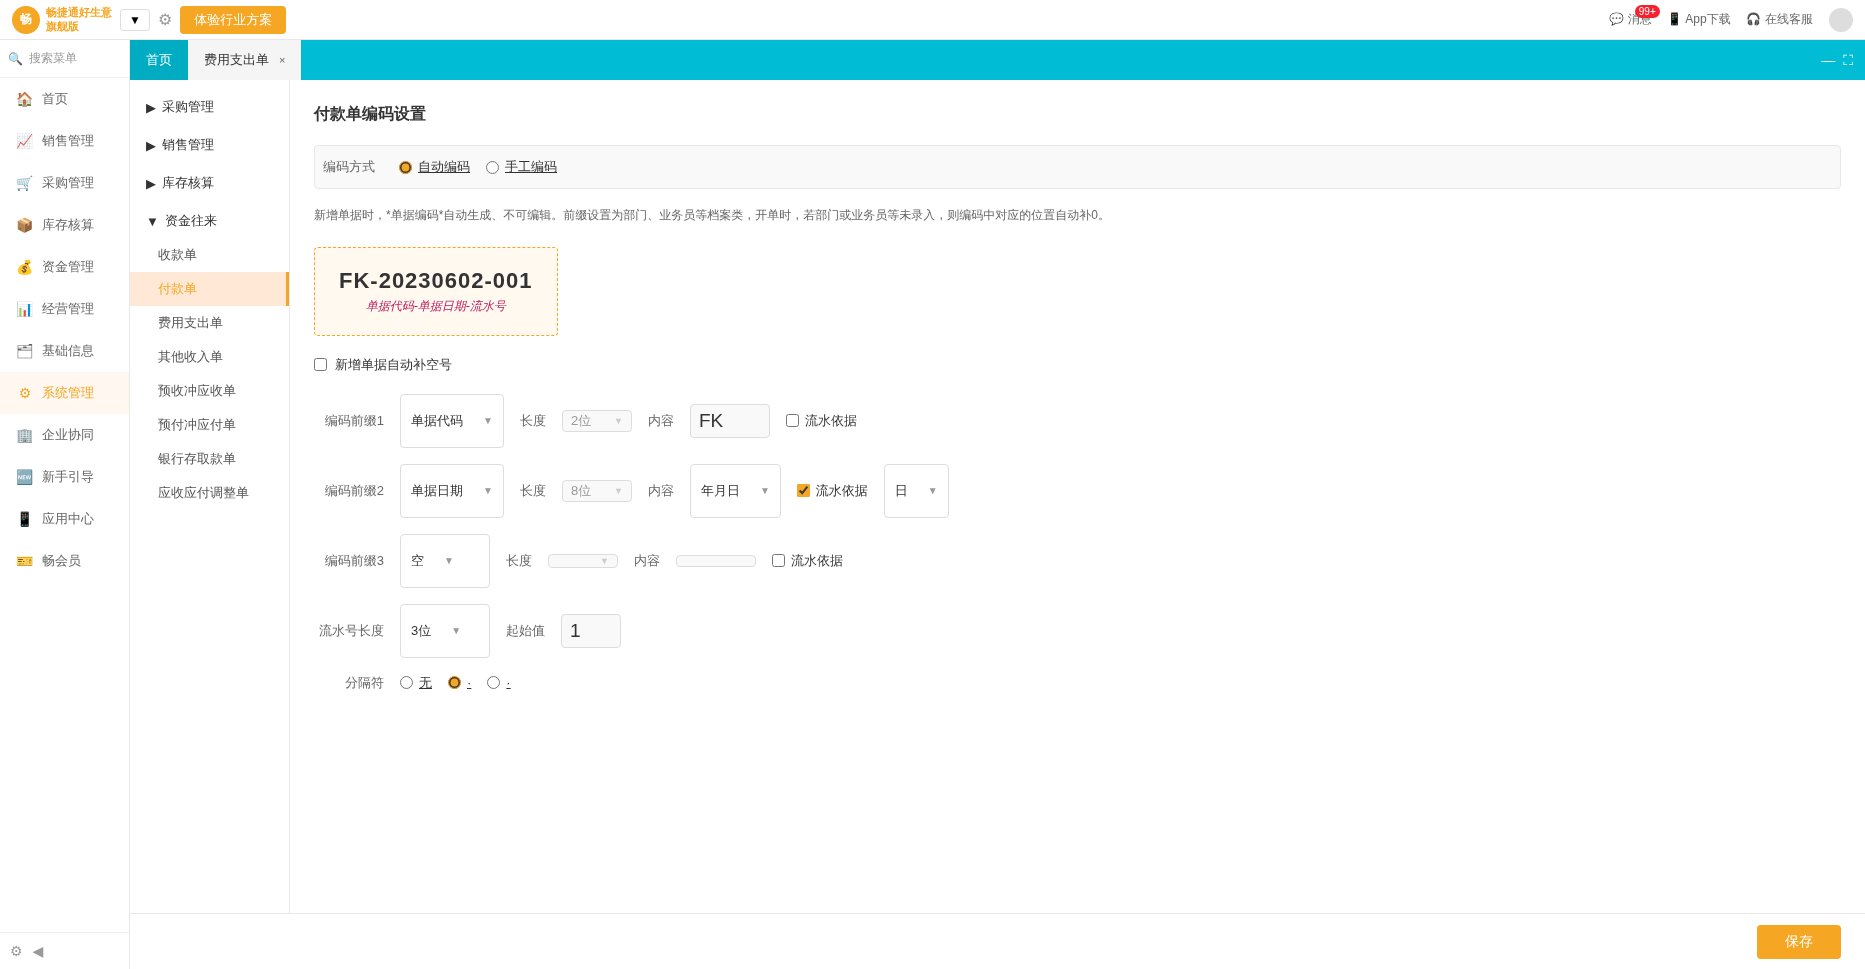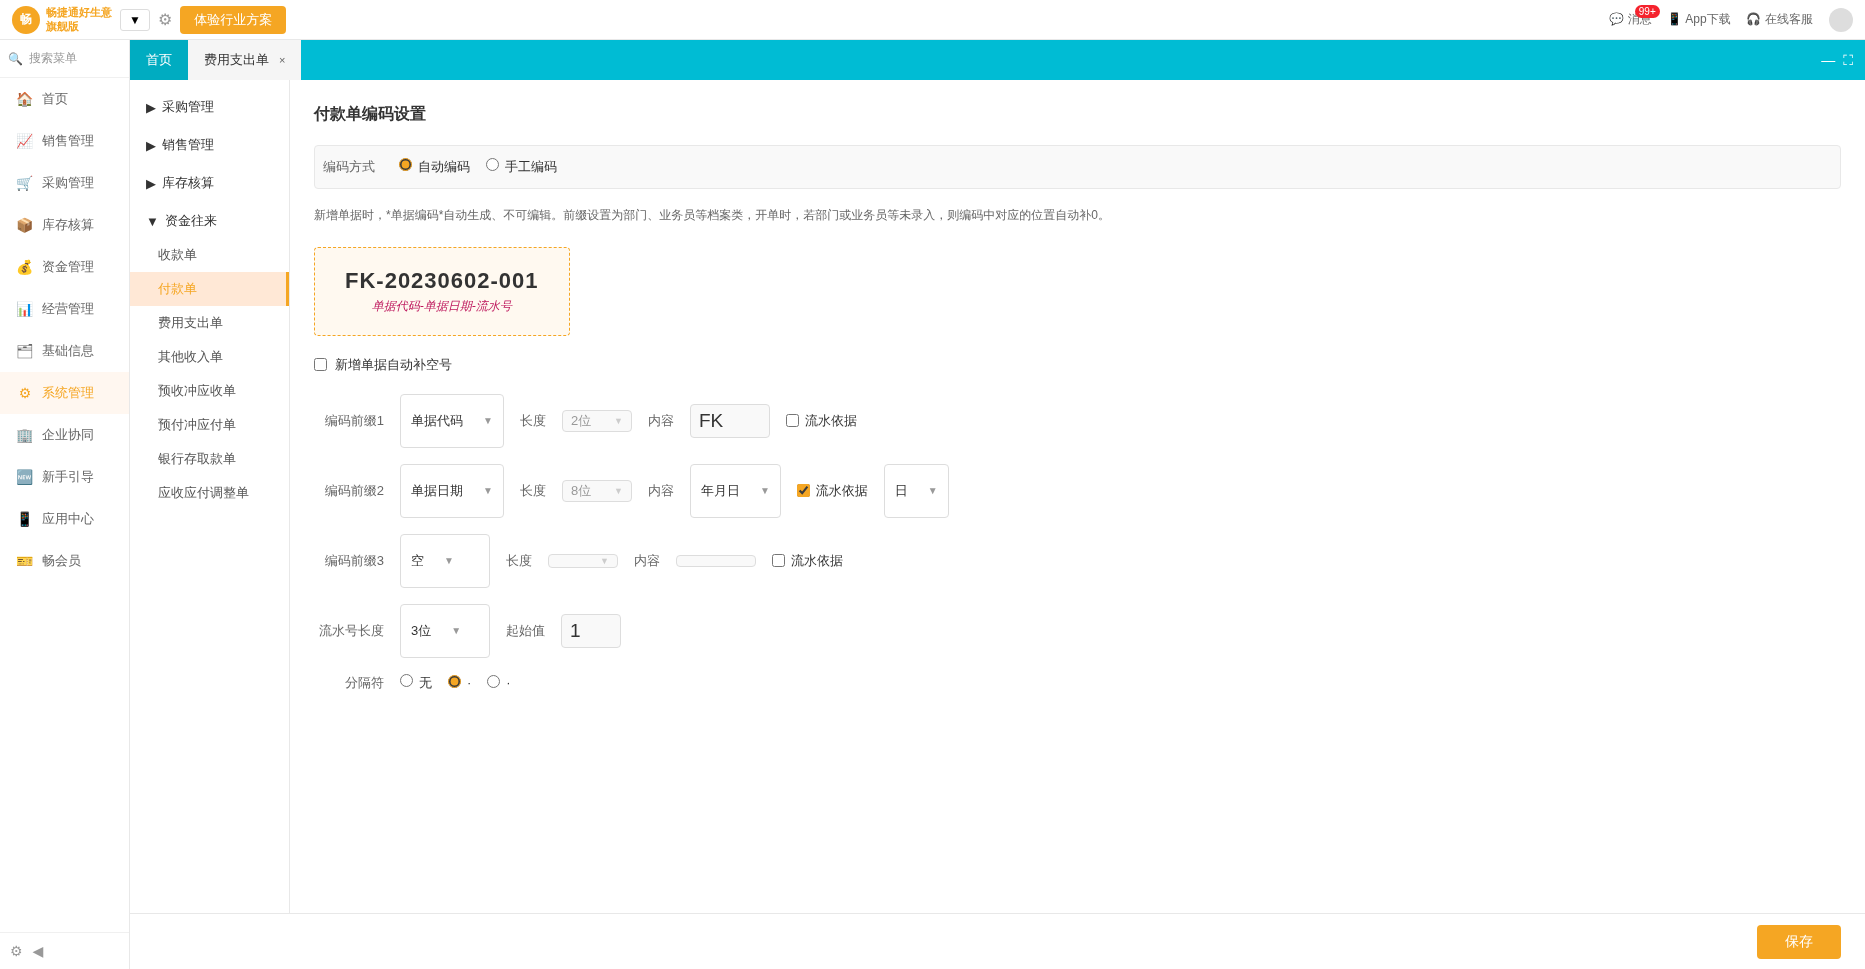--- a/index.html
+++ b/index.html
@@ -117,32 +117,32 @@
       flex: 1;
       padding: 24px;
       overflow-y: auto;
       background: #fff;
     }
     .form-title { font-size: 16px; font-weight: bold; color: #333; margin-bottom: 20px; }
 
     
     .section-card { background: #f9f9f9; border: 1px solid #e8e8e8; border-radius: 4px; padding: 12px 8px; margin-bottom: 16px; display: flex; align-items: center; gap: 24px; }
     .radio-group { display: flex; align-items: center; gap: 16px; }
-    .radio-label { display: flex; align-items: flex-start; gap: 6px; cursor: pointer; font-size: 13px; }
+    .radio-label { display: flex; align-items: center; gap: 6px; cursor: pointer; font-size: 13px; text-decoration: underline; }
     .radio-label input[type="radio"] { accent-color: #f5a623; }
 
     
     .info-text { font-size: 12px; color: #666; margin-bottom: 20px; line-height: 1.8; }
 
     
     .code-example {
       background: #fff9f0;
       border: 1px dashed #f5a623;
       border-radius: 4px;
-      padding: 20px 30px;
+      padding: 20px 24px;
       display: inline-block;
       margin-bottom: 20px;
       text-align: center;
     }
     .code-example .code { font-size: 22px; font-weight: bold; color: #333; letter-spacing: 1px; }
     .code-example .code-desc { font-size: 12px; color: #be185d; margin-top: 4px; font-style: italic; }
 
     
     .checkbox-row { display: flex; align-items: center; gap: 8px; margin-bottom: 20px; font-size: 13px; color: #333; }
     .checkbox-row input[type="checkbox"] { accent-color: #f5a623; }

